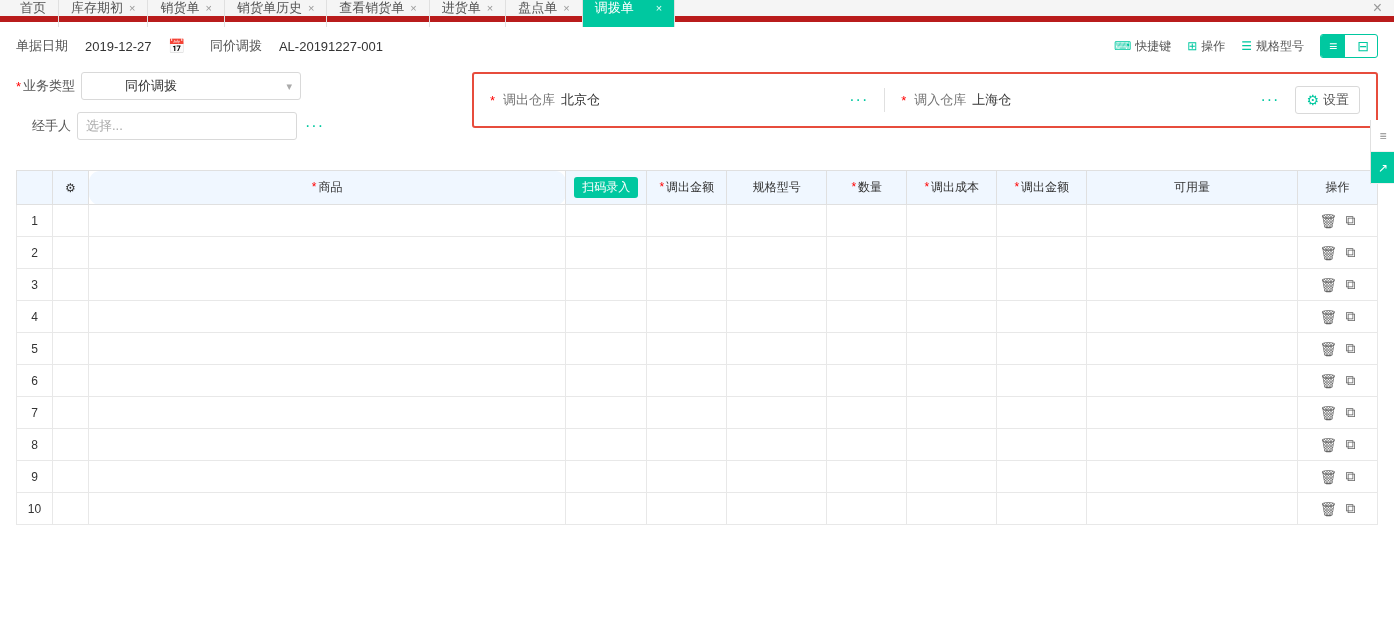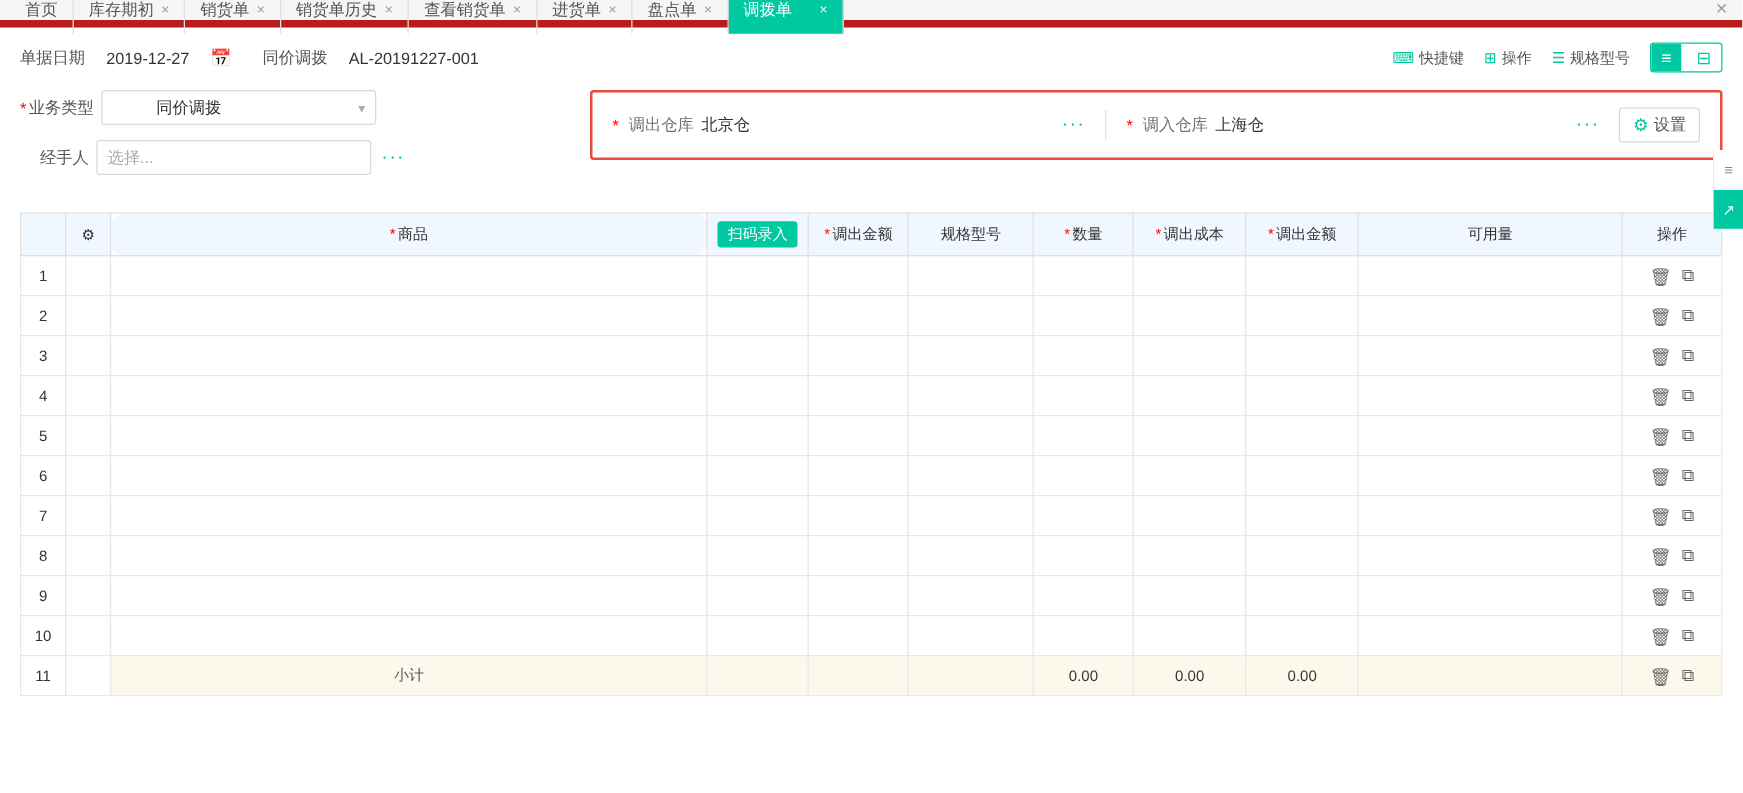--- a/index.html
+++ b/index.html
@@ -520,38 +520,20 @@
         <td></td>
         <td></td>
         <td></td>
         <td>
           <div class="action-icons">
             <span class="action-icon">🗑</span>
             <span class="action-icon">⧉</span>
           </div>
         </td>
       </tr>
-          <tr>
-        <td>11</td>
-        <td></td>
-        <td style="background:#fdf8ec; font-weight:500; color:#555;">小计</td>
-        <td style="background:#fdf8ec;"></td>
-        <td style="background:#fdf8ec;"></td>
-        <td style="background:#fdf8ec;"></td>
-        <td style="background:#fdf8ec;">0.00</td>
-        <td style="background:#fdf8ec;">0.00</td>
-        <td style="background:#fdf8ec;">0.00</td>
-        <td style="background:#fdf8ec;"></td>
-        <td style="background:#fdf8ec;">
-          <div class="action-icons">
-            <span class="action-icon">🗑</span>
-            <span class="action-icon">⧉</span>
-          </div>
-        </td>
-      </tr>
         </tbody>
     </table>
   </div>
 
 </div>
 
 <div class="right-sidebar">
   <div class="sidebar-icon">
     <span>≡</span>
   </div>

